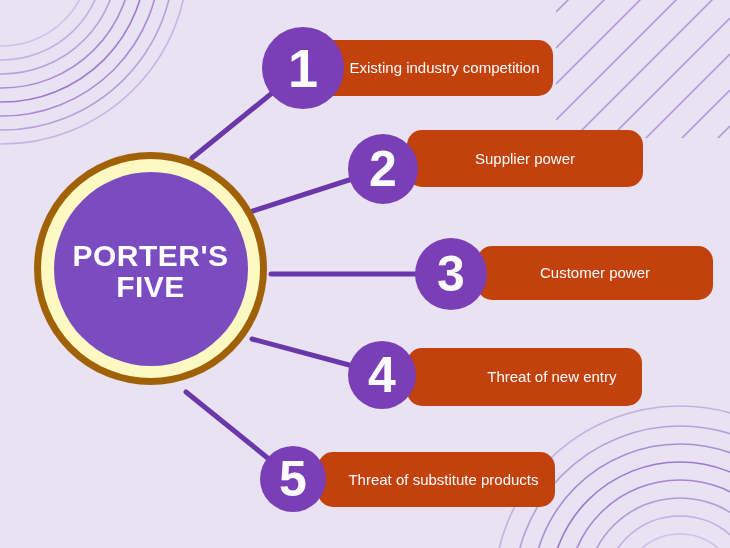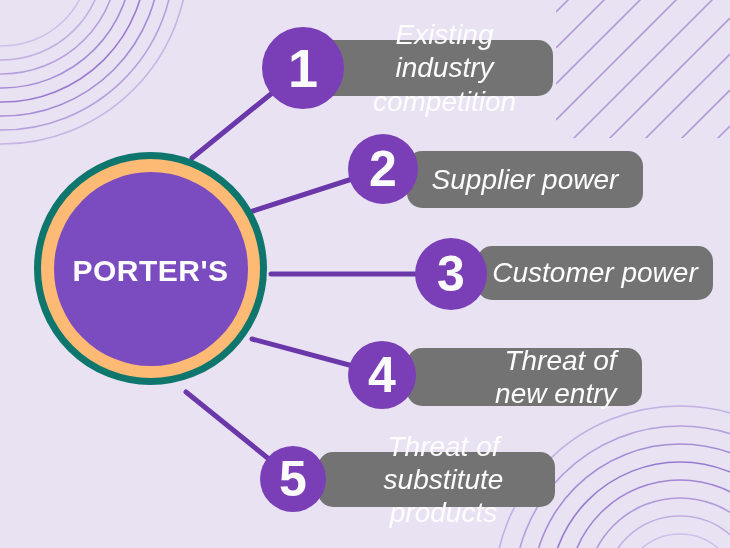--- a/index.html
+++ b/index.html
@@ -9,22 +9,22 @@
     background:#e8e2f3;
     overflow:hidden;
     font-family:"Liberation Sans", sans-serif;
   }
   svg.decor{position:absolute;left:0;top:0;width:730px;height:548px;}
 
   
   .center-circle{
     position:absolute;left:34px;top:152px;
     width:219px;height:219px;
-    border:7px solid #0f766e;border-radius:50%;
-    background:#fdba74;
+    border:7px solid #a16207;border-radius:50%;
+    background:#fef9c3;
     display:flex;align-items:center;justify-content:center;
   }
   .center-disk{
     width:194px;height:194px;border-radius:50%;
     background:#7b4cc0;
     display:flex;flex-direction:column;align-items:center;justify-content:center;
     padding-top:4px;box-sizing:border-box;
   }
   .center-disk span{
     display:block;color:#fdfcfe;font-weight:bold;
@@ -32,32 +32,32 @@
   }
 
   
   .badge{
     position:absolute;border-radius:50%;
     background:#7a3eb6;color:#fbfafd;font-weight:bold;
     display:flex;align-items:center;justify-content:center;
   }
   
   .pill{
-    position:absolute;background:#737373;border-radius:15px;
-    color:#fdfdfe;font-size:28px;line-height:1.18;text-align:center;
-    display:flex;align-items:center;justify-content:center;font-style:italic;
+    position:absolute;background:#c2410c;border-radius:15px;
+    color:#fdfdfe;font-size:15px;line-height:1.18;text-align:center;
+    display:flex;align-items:center;justify-content:center;
   }
   .pill .lbl{display:inline-block;}
 
   .badge1{left:262px;top:27px;width:82px;height:82px;font-size:54px;}
   .pill1{left:318px;top:40px;width:235px;height:56px;}
   .pill1 .lbl{width:200px;margin-left:18px;}
 
   .badge2{left:348px;top:134px;width:70px;height:70px;font-size:50px;}
-  .pill2{left:407px;top:151px;width:236px;height:57px;}
+  .pill2{left:407px;top:130px;width:236px;height:57px;}
 
   .badge3{left:415px;top:238px;width:72px;height:72px;font-size:50px;}
   .pill3{left:477px;top:246px;width:236px;height:54px;}
 
   .badge4{left:348px;top:341px;width:68px;height:68px;font-size:50px;}
   .pill4{left:407px;top:348px;width:235px;height:58px;text-align:right;}
   .pill4 .lbl{width:170px;margin-left:14px;}
 
   .badge5{left:260px;top:446px;width:66px;height:66px;font-size:50px;}
   .pill5{left:318px;top:452px;width:237px;height:55px;}
@@ -114,20 +114,21 @@
       <line x1="253" y1="211" x2="380" y2="170"></line>
       <line x1="271" y1="274" x2="448" y2="274"></line>
       <line x1="252" y1="339" x2="379" y2="373"></line>
       <line x1="186" y1="392" x2="290" y2="476"></line>
     </g>
   </svg>
 
   <div class="center-circle">
     <div class="center-disk">
       <span>PORTER'S</span>
+      <span>FIVE</span>
     </div>
   </div>
 
   <div class="pill pill1">
     <span class="lbl">Existing industry competition</span>
   </div>
   <div class="badge badge1">
     <span>1</span>
   </div>
 

